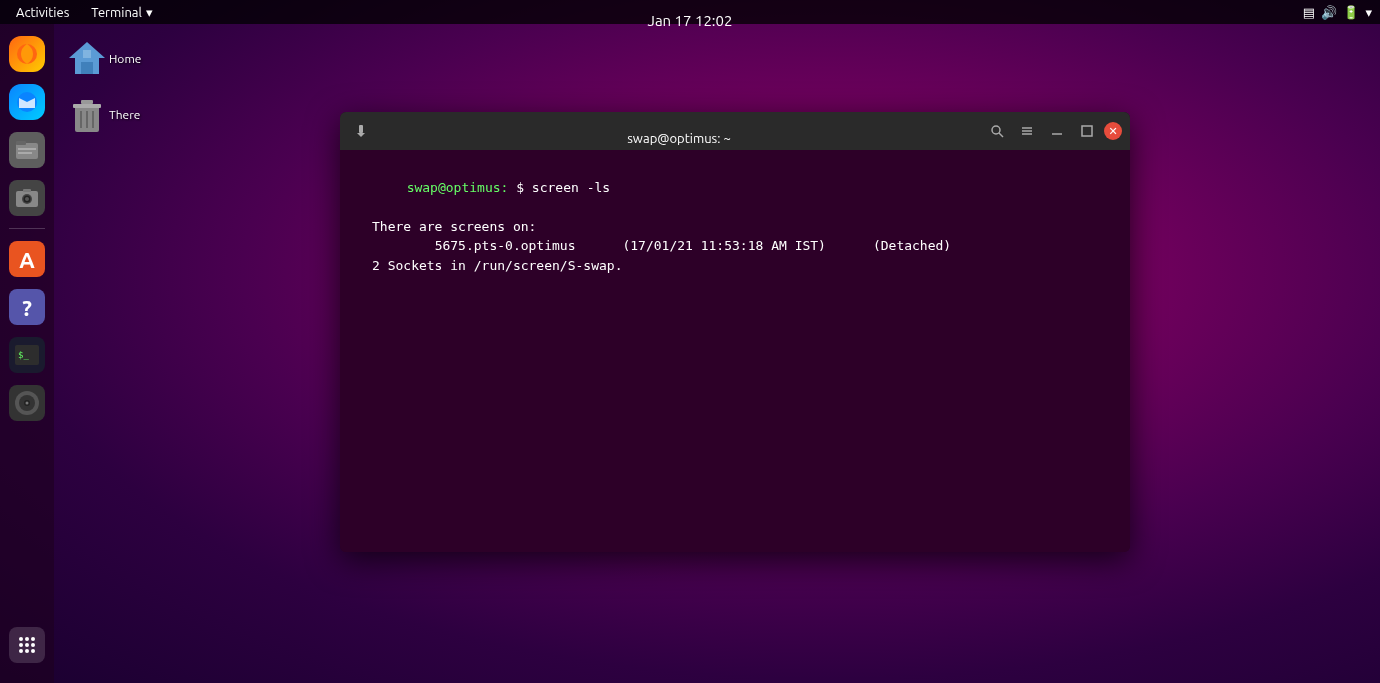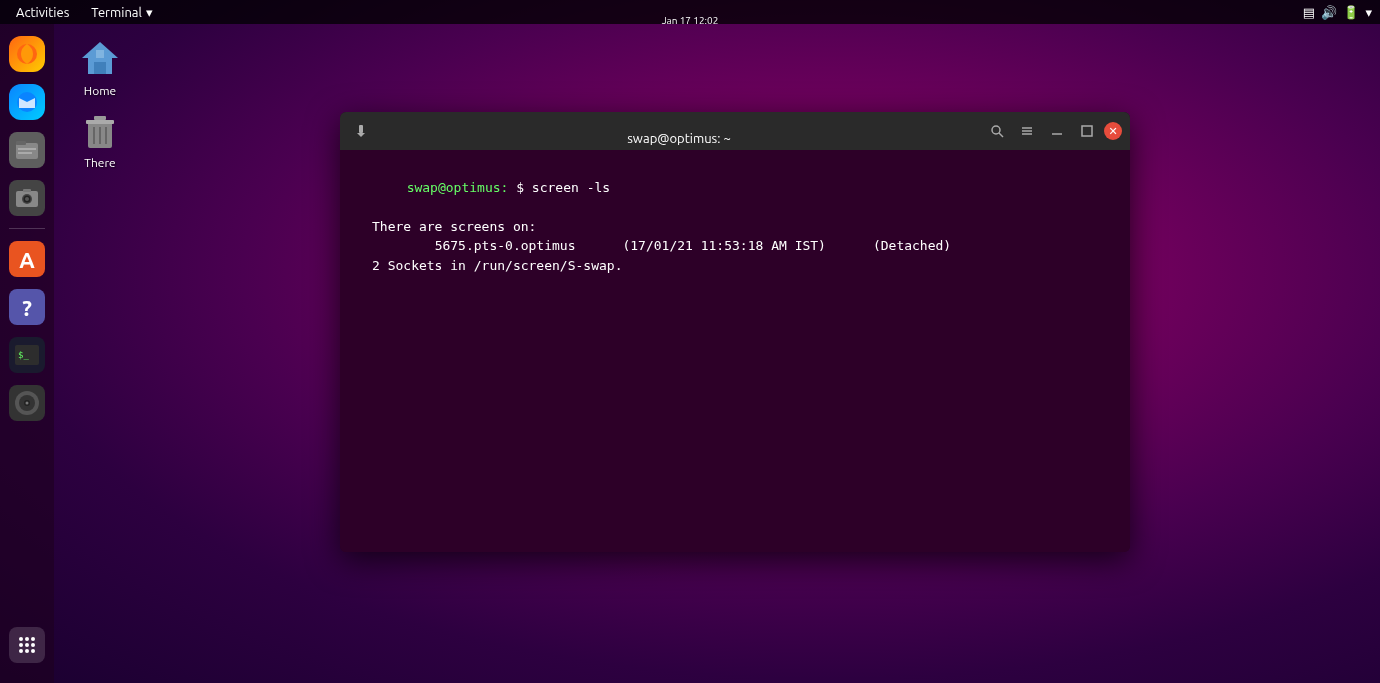--- a/index.html
+++ b/index.html
@@ -62,21 +62,21 @@
       display: flex;
       align-items: center;
       gap: 22px;
       padding-left: 16px;
     }
 
     .topbar-center {
       position: absolute;
       left: 50%;
       transform: translateX(-50%);
-      font-size: 10px;
+      font-size: 15px;
       margin-top: 16px;
     }
 
     .topbar-right {
       display: flex;
       align-items: center;
       gap: 6px;
       padding-right: 8px;
     }
 
@@ -152,21 +152,20 @@
       position: absolute;
       top: 34px;
       left: 65px;
       display: flex;
       flex-direction: column;
       gap: 8px;
     }
 
     .desktop-icon {
       display: flex;
-      flex-direction: column;
       align-items: center;
       cursor: pointer;
       width: 70px;
     }
 
     .desktop-icon-img {
       width: 48px;
       height: 48px;
       display: flex;
       align-items: center;

